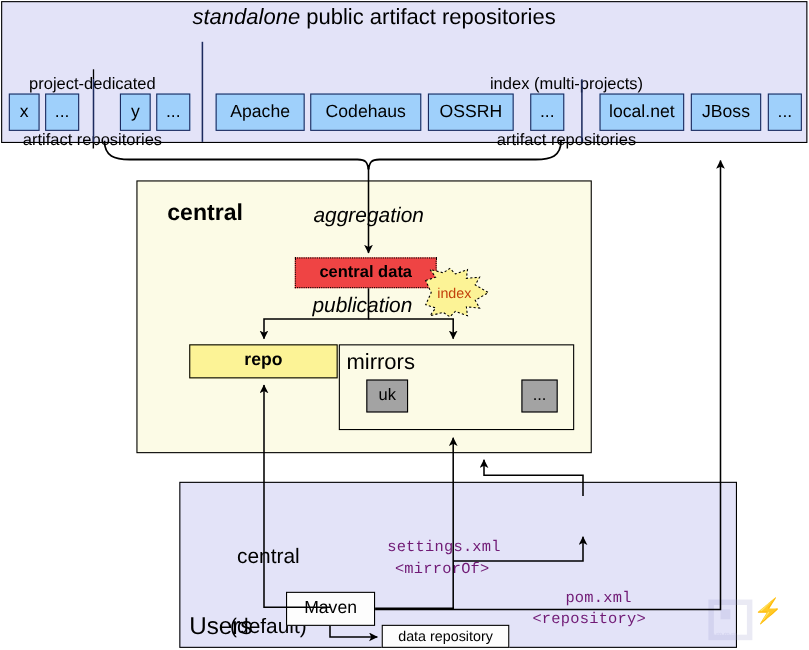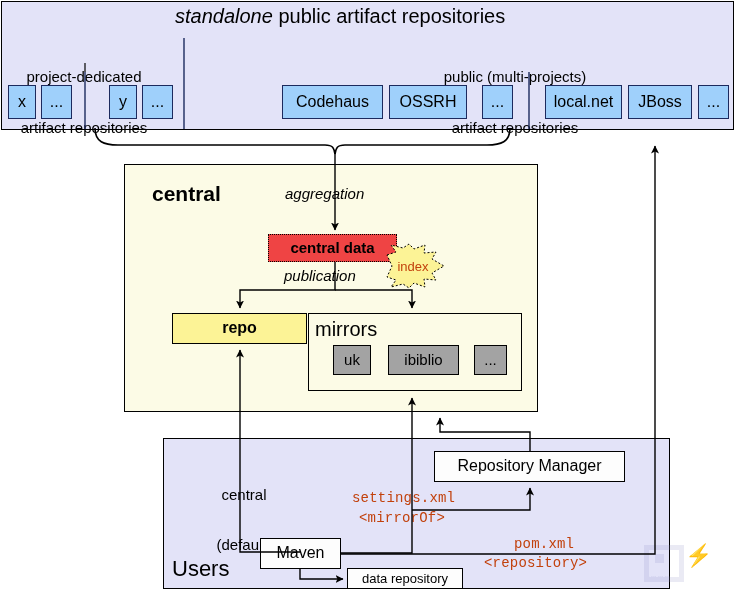--- a/index.html
+++ b/index.html
@@ -18,25 +18,25 @@
   .panel-cream{background:#fcfbe6;border:1px solid #000;}
 
   .chip{background:#9fd0fb;border:1px solid #1c2a5e;font-size:16px;color:#000;}
   .ychip{background:#a3a3a3;border:1px solid #000;font-size:15px;}
   .ychip-b{background:#fcf396;border:1px solid #000;font-size:16px;font-weight:bold;}
   .wbox{background:#fdfdfd;border:1px solid #000;font-size:16px;}
   .wbox-sm{background:#fdfdfd;border:1px solid #000;font-size:13px;}
 
   .dashbox{background:#ef4444;border:1px dotted #000;font-size:15px;font-weight:bold;}
 
-  .lbl{position:absolute;font-size:15px;line-height:1.12;white-space:pre;}
+  .lbl{position:absolute;font-size:19px;line-height:1.12;white-space:pre;}
   .lbl.c{text-align:center;}
   .ital{font-style:italic;}
   .bold{font-weight:bold;}
-  .mono{font-family:"Liberation Mono",monospace;color:#c2410c;font-size:14px;letter-spacing:.2px;}
+  .mono{font-family:"Liberation Mono",monospace;color:#701a75;font-size:14px;letter-spacing:.2px;}
 
   .title{position:absolute;font-size:20px;white-space:nowrap;}
   .title .it{font-style:italic;}
 
   .hdr-note{position:absolute;font-size:15px;line-height:1.14;white-space:pre;}
 
   .bigword{position:absolute;font-size:21px;}
   .bigword.bold{font-weight:bold;}
 
   
@@ -62,30 +62,31 @@
   <div class="title" style="left:175px;top:5px;">
     <span class="it">standalone</span><span> public artifact repositories</span>
   </div>
 
   <div class="hdr-note" style="left:4px;top:34px;width:160px;text-align:center;">
     <div>project-dedicated</div>
     <div>artifact repositories</div>
   </div>
 
   <div class="hdr-note" style="left:414px;top:34px;width:202px;text-align:center;">
-    <div>public (multi-projects)</div>
+    <div>index (multi-projects)</div>
     <div>artifact repositories</div>
   </div>
 
   <div class="box chip" style="left:8px;top:85px;width:28px;height:34px;">x</div>
   <div class="box chip" style="left:41px;top:85px;width:31px;height:34px;">...</div>
 
   <div class="box chip" style="left:109px;top:85px;width:28px;height:34px;">y</div>
   <div class="box chip" style="left:142px;top:85px;width:31px;height:34px;">...</div>
 
+  <div class="box chip" style="left:196px;top:85px;width:81px;height:34px;">Apache</div>
   <div class="box chip" style="left:282px;top:85px;width:101px;height:34px;">Codehaus</div>
   <div class="box chip" style="left:389px;top:85px;width:78px;height:34px;">OSSRH</div>
   <div class="box chip" style="left:482px;top:85px;width:31px;height:34px;">...</div>
 
   <div class="box chip" style="left:545px;top:85px;width:77px;height:34px;">local.net</div>
   <div class="box chip" style="left:628px;top:85px;width:64px;height:34px;">JBoss</div>
   <div class="box chip" style="left:698px;top:85px;width:31px;height:34px;">...</div>
 
   <div class="box panel-cream" style="left:124px;top:164px;width:414px;height:248px;"></div>
 
@@ -103,39 +104,37 @@
   </div>
 
   <div class="lbl ital" style="left:284px;top:268px;">publication</div>
 
   <div class="box ychip-b" style="left:172px;top:313px;width:135px;height:31px;">repo</div>
 
   <div class="box panel-cream" style="left:308px;top:313px;width:214px;height:78px;"></div>
   <div class="lbl" style="left:315px;top:318px;font-size:20px;">mirrors</div>
 
   <div class="box ychip" style="left:333px;top:345px;width:38px;height:30px;">uk</div>
-  <div class="box ychip" style="left:388px;top:345px;width:71px;height:30px;">ibiblio</div>
   <div class="box ychip" style="left:474px;top:345px;width:33px;height:30px;">...</div>
 
   <div class="box panel-blue" style="left:163px;top:438px;width:507px;height:151px;"></div>
 
   <div class="bigword" style="left:172px;top:556px;font-size:22px;">Users</div>
 
   <div class="lbl c" style="left:203px;top:453px;width:82px;">
     <div>central</div>
     <div>(default)</div>
   </div>
 
   <div class="lbl mono" style="left:352px;top:491px;">settings.xml</div>
   <div class="lbl mono" style="left:359px;top:511px;">&lt;mirrorOf&gt;</div>
 
   <div class="lbl mono" style="left:514px;top:537px;">pom.xml</div>
   <div class="lbl mono" style="left:484px;top:556px;">&lt;repository&gt;</div>
 
-  <div class="box wbox" style="left:434px;top:451px;width:191px;height:31px;">Repository Manager</div>
 
   <div class="box wbox" style="left:260px;top:538px;width:81px;height:31px;">Maven</div>
 
   <div class="box wbox-sm" style="left:347px;top:568px;width:116px;height:21px;">data repository</div>
 
   <div class="wm" style="left:644px;top:545px;width:36px;height:40px;">
     <div class="sq" style="left:0;top:0;width:30px;height:27px;"></div>
     <div class="in" style="left:11px;top:9px;width:9px;height:9px;"></div>
     <div class="tx" style="left:0;top:29px;">mmmm</div>
   </div>

